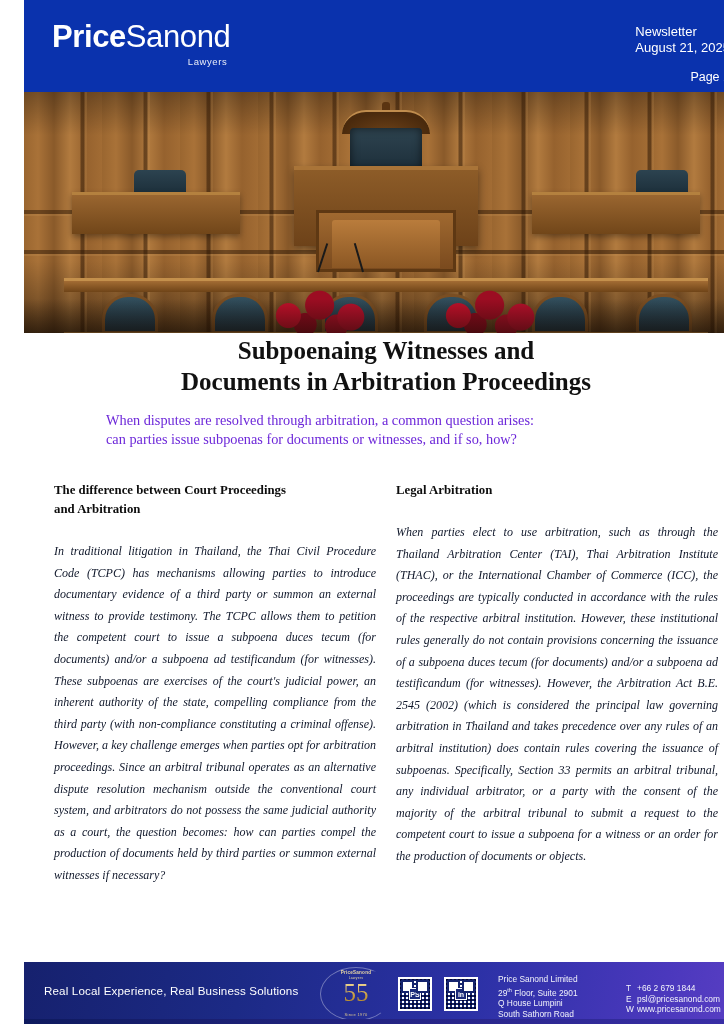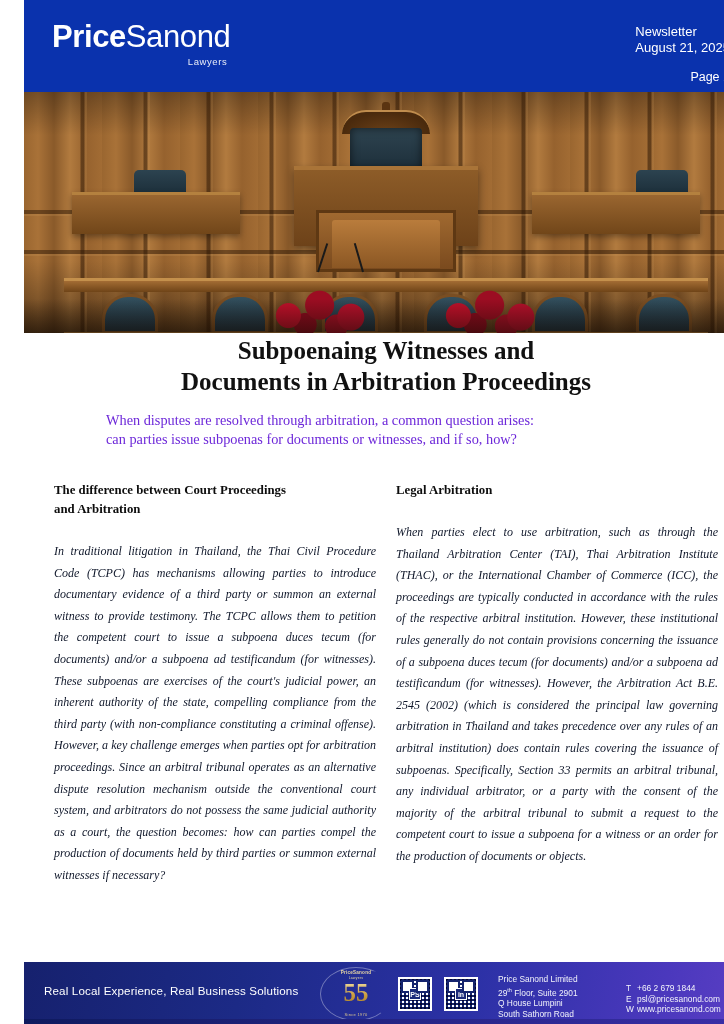--- a/index.html
+++ b/index.html
@@ -189,21 +189,21 @@
   .anniv-top{
     position:absolute; left:0; right:0; top:3px; text-align:center;
     font-size:4.6px; font-weight:bold; color:#e9d7a4; letter-spacing:.2px;
   }
   .anniv-sub{
     position:absolute; left:0; right:0; top:9px; text-align:center;
     font-size:3.4px; color:#e9d7a4; letter-spacing:.3px;
   }
   .anniv-55{
     position:absolute; left:0; right:0; top:13px; text-align:center;
-    font-size:25px; font-weight:bold; line-height:26px;
+    font-size:25px; font-weight:normal; line-height:26px;
     background:linear-gradient(180deg,#f6e3a8,#c79b3e 60%,#a87e28);
     -webkit-background-clip:text; background-clip:text; color:transparent;
     font-family:"Liberation Serif", serif;
   }
   .anniv-since{
     position:absolute; left:0; right:0; bottom:4px; text-align:center;
     font-size:4px; color:#dcc78e; letter-spacing:.3px;
   }
   .qr{
     position:absolute; top:15px; width:34px; height:34px;

